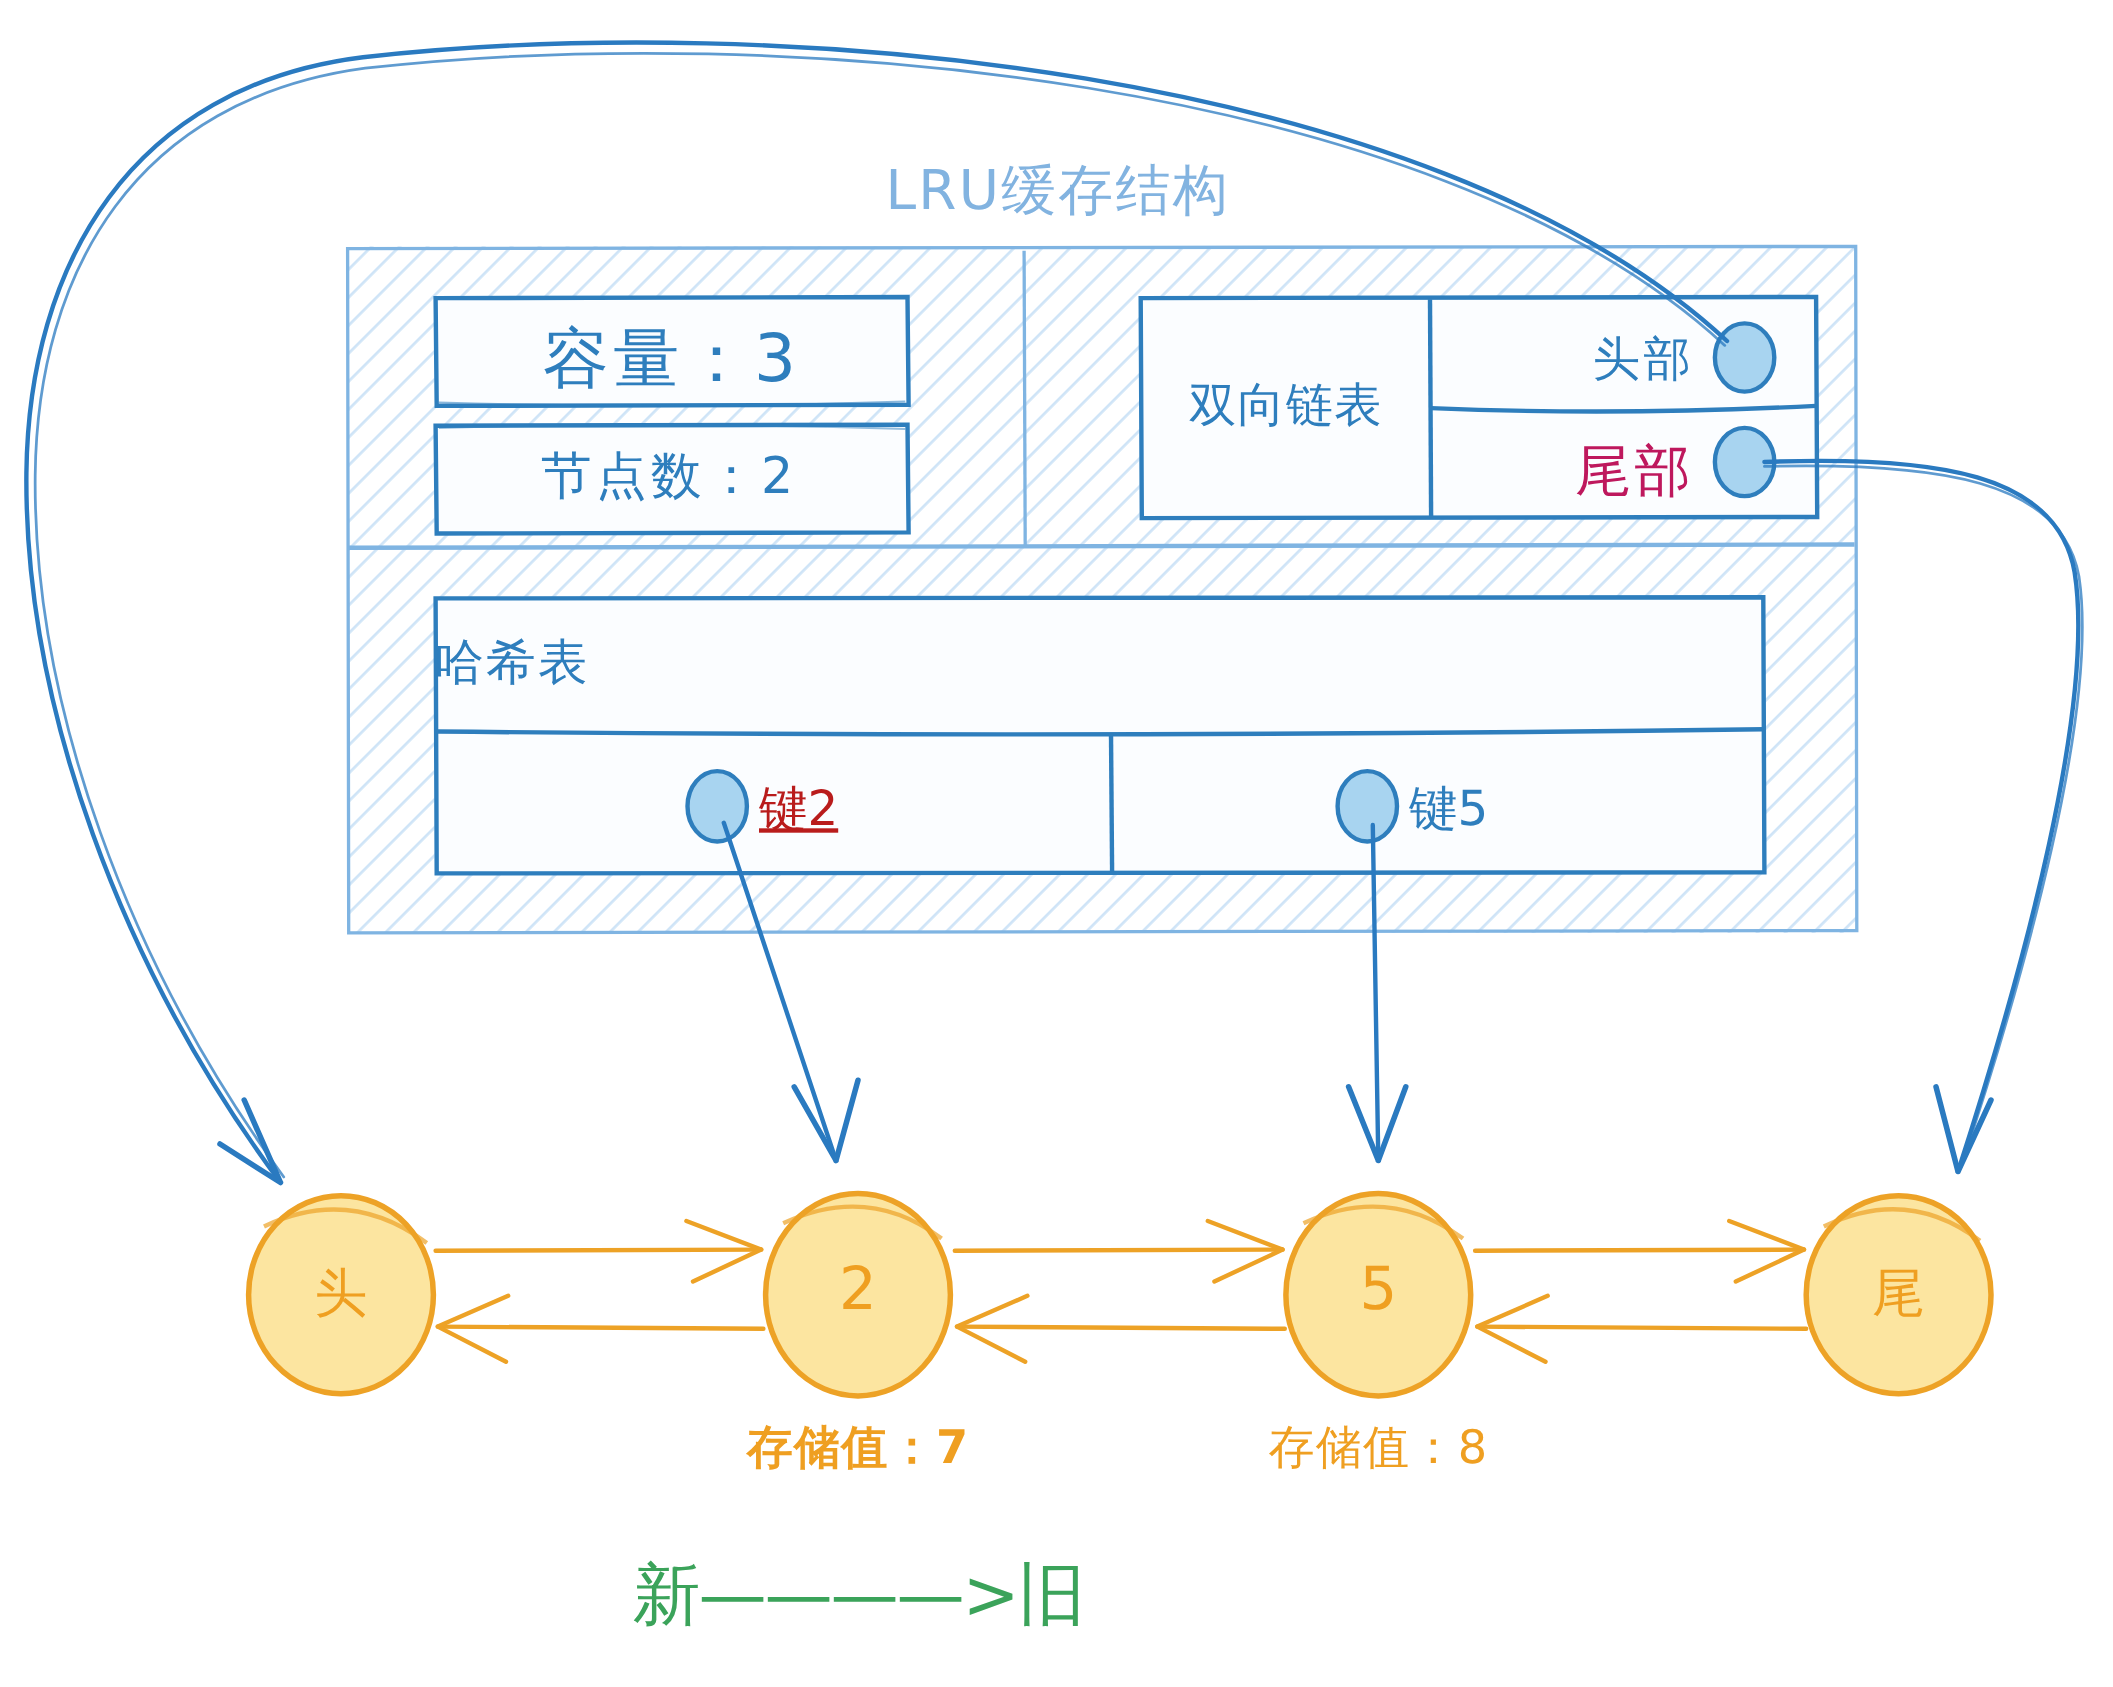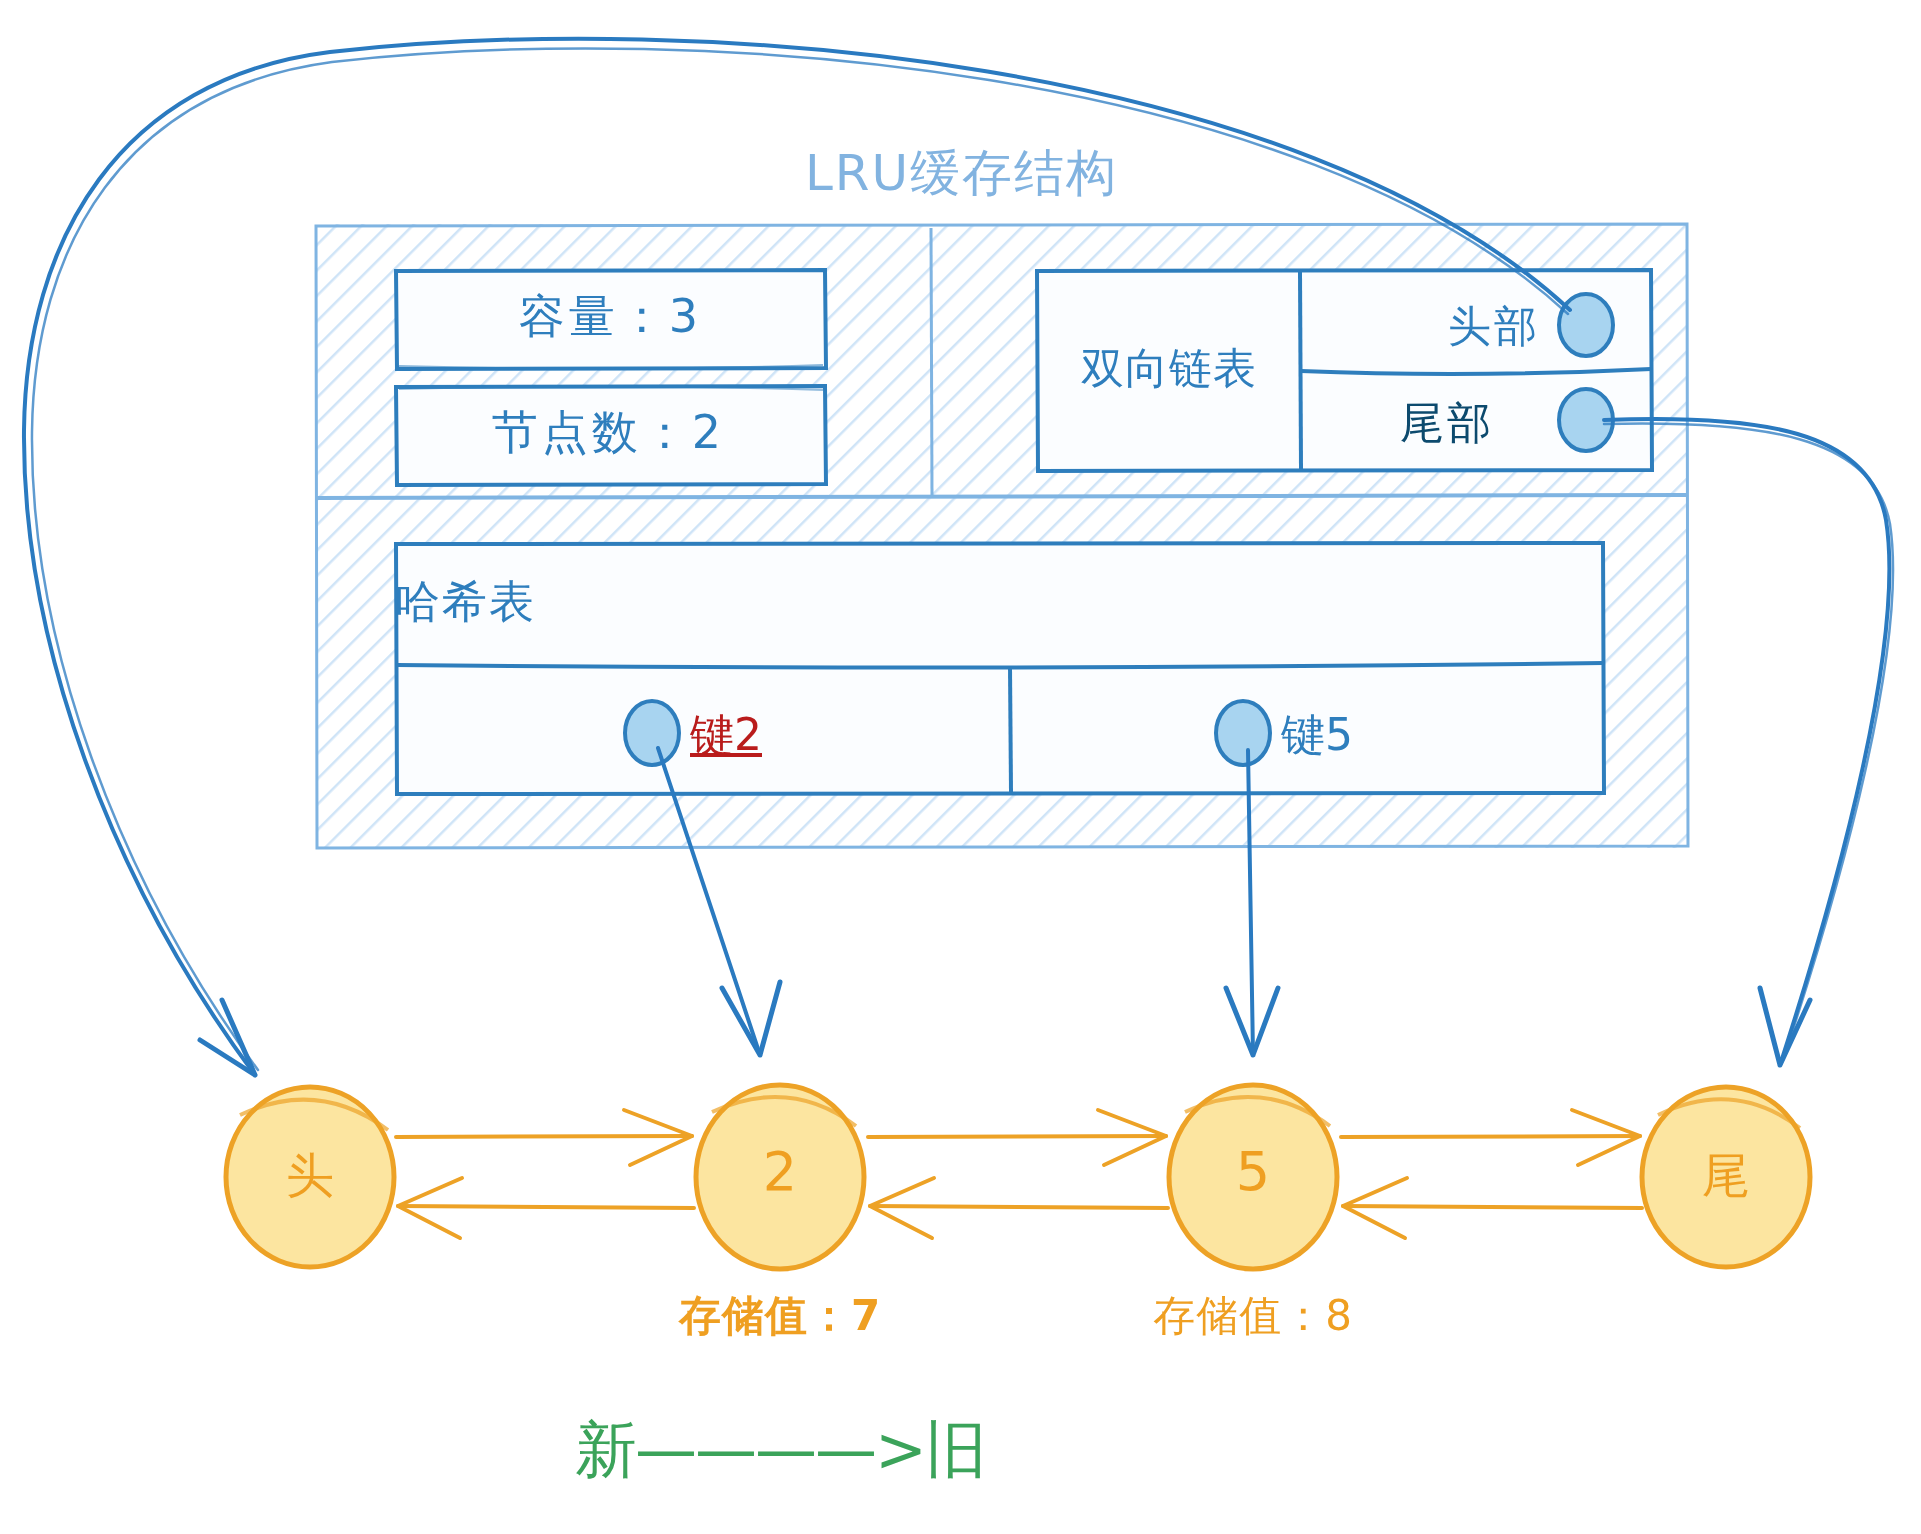--- a/index.html
+++ b/index.html
@@ -125,33 +125,33 @@
 
       <path d="M1642,1208 L1343,1206"></path>
       <path d="M1343,1206 L1407,1178 M1343,1206 L1405,1238"></path>
     </g>
   </svg>
 
   <div class="lbl" style="left:1px;top:140;width:1921px;text-align:center;
               font-size:50px;color:#82b3e0;letter-spacing:2px;top:140px;">LRU缓存结构</div>
 
   <div class="lbl" style="left:395px;top:286px;width:431px;text-align:center;
-              font-size:46px;color:#2e7ebd;letter-spacing:4px;">容量：3</div>
+              font-size:60px;color:#2e7ebd;letter-spacing:4px;">容量：3</div>
 
   <div class="lbl" style="left:395px;top:402px;width:427px;text-align:center;
               font-size:46px;color:#2e7ebd;letter-spacing:4px;">节点数：2</div>
 
   <div class="lbl" style="left:1037px;top:340px;width:264px;text-align:center;
               font-size:43px;color:#2e7ebd;letter-spacing:1px;">双向链表</div>
 
   <div class="lbl" style="left:1400px;top:298px;width:140px;text-align:right;
               font-size:43px;color:#2e7ebd;letter-spacing:3px;">头部</div>
 
-  <div class="lbl" style="left:1400px;top:394px;width:140px;
-              font-size:44px;color:#0c4a6e;letter-spacing:3px;">尾部</div>
+  <div class="lbl" style="left:1400px;top:394px;width:140px;text-align:right;
+              font-size:51px;color:#be185d;letter-spacing:3px;">尾部</div>
 
   <div class="lbl" style="left:395px;top:572px;width:1209px;text-align:left;
               font-size:45px;color:#2e7ebd;letter-spacing:2px;">哈希表</div>
 
   <div class="lbl" style="left:690px;top:706px;font-size:44px;color:#b91c1c;text-decoration:underline;">键2</div>
 
   <div class="lbl" style="left:1281px;top:706px;font-size:44px;color:#2e7ebd;">键5</div>
 
   <div class="lbl" style="left:226px;top:1144px;width:168px;text-align:center;
               font-size:48px;color:#ef9f21;">头</div>

